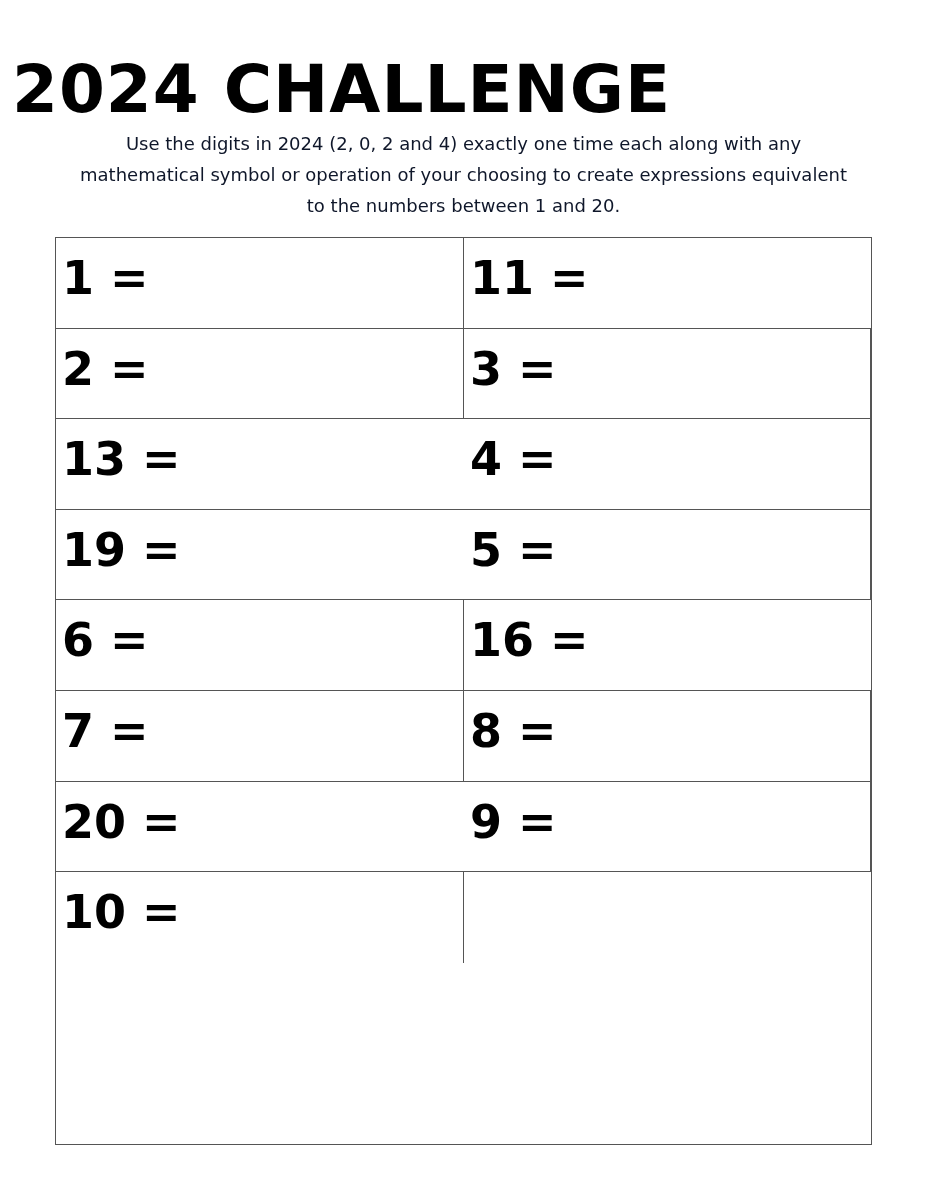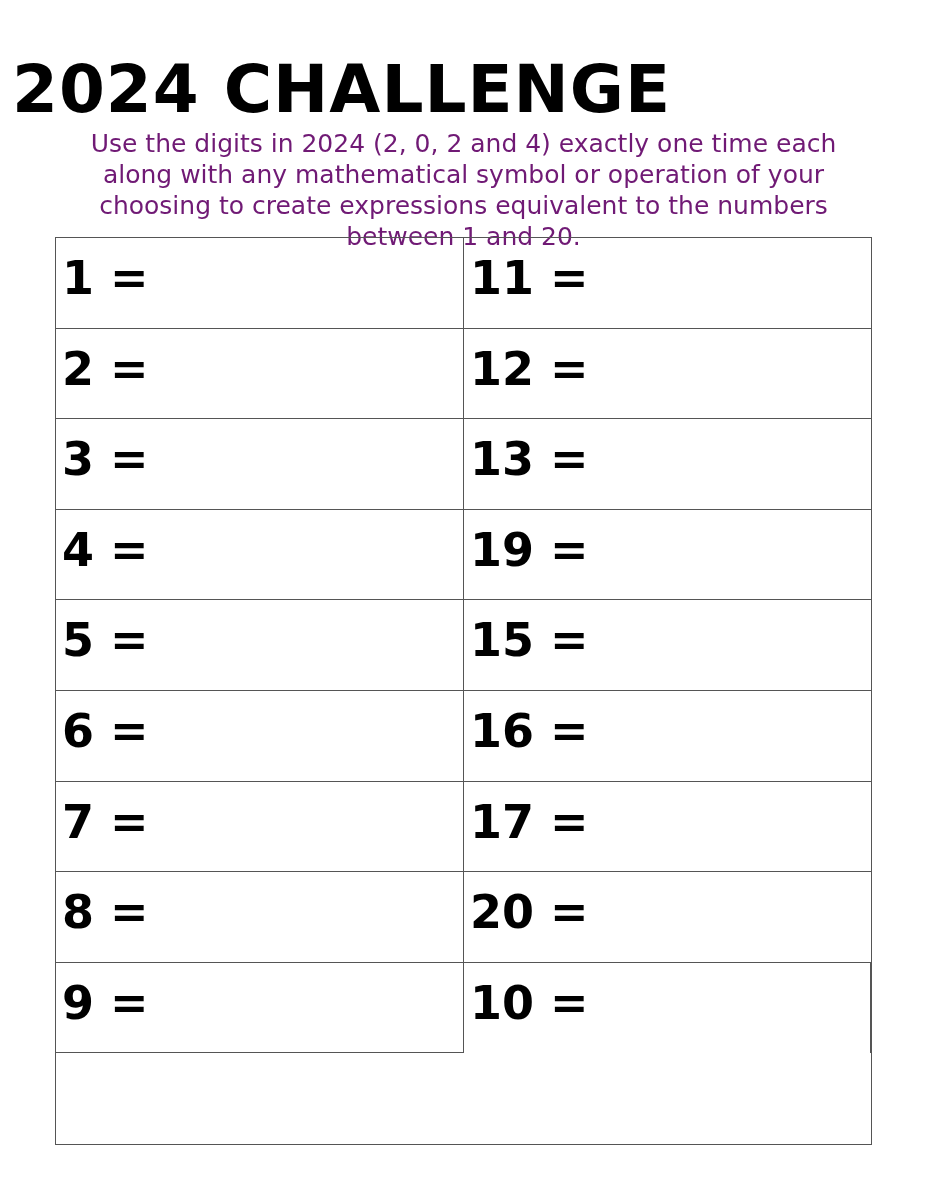--- a/index.html
+++ b/index.html
@@ -1,18 +1,18 @@
 <!DOCTYPE html>
 <html><head>
 <meta charset="utf-8">
 <style>
   html, body { margin:0; padding:0; background:#ffffff; }
   body { width:927px; height:1200px; position:relative; overflow:hidden; font-family:"Liberation Sans", sans-serif; color:#000; }
   .title { position:absolute; top:50px; left:12px; width:927px; text-align:left; font-family:"DejaVu Sans", sans-serif; font-weight:bold; font-size:66px; letter-spacing:1px; line-height:80px; }
-  .instructions { position:absolute; top:128px; left:70px; width:787px; text-align:center; font-family:"DejaVu Sans", sans-serif; font-size:25px; line-height:31px; color:#701a75; }
+  .instructions { position:absolute; top:128px; left:70px; width:787px; text-align:center; font-family:"DejaVu Sans", sans-serif; font-size:18px; line-height:31px; color:#0f172a; }
   .grid { position:absolute; left:55px; top:237px; width:817px; height:908px; border:1.5px solid #555; box-sizing:border-box; display:grid; grid-template-columns:408px 1fr; grid-template-rows:repeat(10, 1fr); }
   .cell { border-bottom:1.5px solid #555; position:relative; box-sizing:border-box; }
   .cell.left { border-right:1.5px solid #555; }
   .cell.last { border-bottom:none;text-align:center; }
   .label { position:absolute; left:6px; top:12px; font-family:"DejaVu Sans", sans-serif; font-weight:bold; font-size:46px; line-height:56px; }
 </style>
 </head>
 <body>
 
 <div class="title">2024 CHALLENGE</div>
@@ -21,52 +21,43 @@
 <div class="grid">
   <div class="cell left">
       <span class="label">1 =</span>
     </div>
   <div class="cell">
       <span class="label">11 =</span>
     </div>
   <div class="cell left">
       <span class="label">2 =</span>
     </div>
-  <div class="cell">
-      <span class="label">12 =</span>
-    </div>
   <div class="cell left">
       <span class="label">3 =</span>
     </div>
   <div class="cell">
       <span class="label">13 =</span>
     </div>
   <div class="cell left">
       <span class="label">4 =</span>
     </div>
   <div class="cell">
       <span class="label">19 =</span>
     </div>
   <div class="cell left">
       <span class="label">5 =</span>
     </div>
-  <div class="cell">
-      <span class="label">15 =</span>
-    </div>
   <div class="cell left">
       <span class="label">6 =</span>
     </div>
   <div class="cell">
       <span class="label">16 =</span>
     </div>
   <div class="cell left">
       <span class="label">7 =</span>
-    </div>
-  <div class="cell">
-      <span class="label">17 =</span>
     </div>
   <div class="cell left">
       <span class="label">8 =</span>
     </div>
   <div class="cell">
       <span class="label">20 =</span>
     </div>
   <div class="cell left">
       <span class="label">9 =</span>
     </div>

